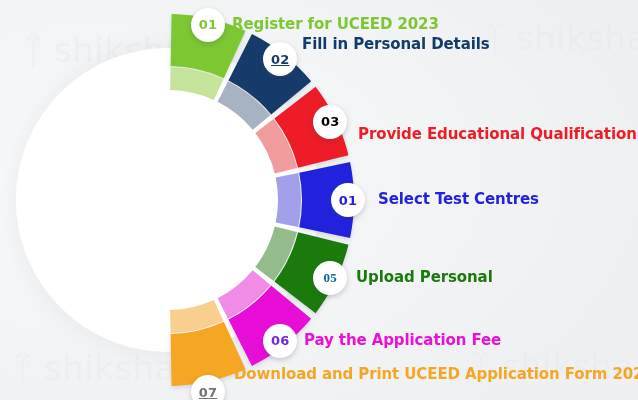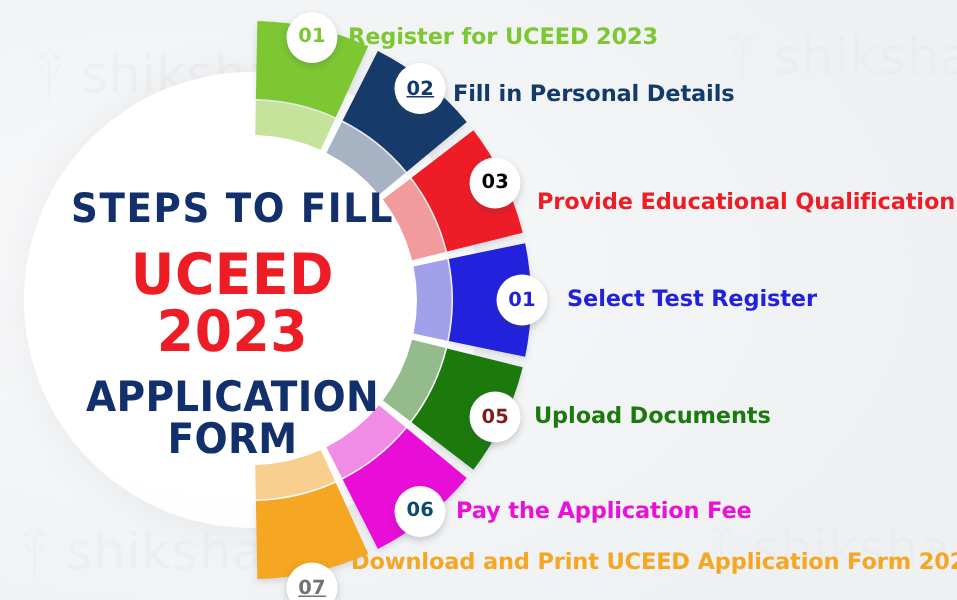--- a/index.html
+++ b/index.html
@@ -224,32 +224,27 @@
         <path d="M 297.0733627924072 232.07907444830101 A 133 133 0 0 1 273.5563557247958 280.9126428075388 L 255.3022490956958 266.92023089345315 A 110 110 0 0 0 274.7524053170285 226.53156533318128 Z" fill="#94bb8b"></path>
         <path d="M 270.37249278237397 284.9050806578899 A 133 133 0 0 1 227.99631031405605 318.6989584987985 L 217.62100853042227 298.1720709388559 A 110 110 0 0 0 252.66897899294088 270.22224716066086 Z" fill="#f08ce6"></path>
         <path d="M 223.39549506056093 320.9145943507043 A 133 133 0 0 1 170.55325983915873 332.97548971217867 L 170.11171866396586 309.9797283333809 A 110 110 0 0 0 213.8158229824188 300.00455171862757 Z" fill="#f8cf8e"></path>
       </g>
   </svg>
 
   <div id="steps-layer">
       <div class="badge" style="left: 191.054px; top: 7.51298px; color: rgb(125, 200, 50);">01</div>
       <div class="step-label" style="color: rgb(125, 200, 50); left: 232px; top: 16.513px;">Register for UCEED 2023</div>
       <div class="badge" style="left: 263.228px; top: 42.2703px; color: rgb(18, 58, 107); text-decoration: underline;">02</div>
-      <div class="step-label" style="color: rgb(18, 58, 107); left: 302px; top: 55px;">Fill in Personal Details</div>
+      <div class="step-label" style="color: rgb(18, 58, 107); left: 302px; top: 37px;">Fill in Personal Details</div>
       <div class="badge" style="left: 313.174px; top: 104.901px; color: #000000;">03</div>
       <div class="step-label" style="color: rgb(238, 28, 37); left: 358px; top: 127px;">Provide Educational Qualification</div>
       <div class="badge" style="left: 331px; top: 183px; color: rgb(34, 34, 221);">01</div>
-      <div class="step-label" style="color: rgb(34, 34, 221); left: 378px; top: 192px;">Select Test Register</div>
-      <div class="badge" style="left: 313.174px; top: 261.099px; color: #7f1d1d;">05</div>
-      <div class="step-label" style="color: rgb(27, 122, 14); left: 356px; top: 270.099px;">Upload Documents</div>
-      <div class="badge" style="left: 263.228px; top: 323.73px; color: #0c4a6e; text-align: right;">06</div>
+      <div class="step-label" style="color: rgb(34, 34, 221); left: 378px; top: 192px;">Select Test Centres</div>
+      <div class="badge" style="left: 313.174px; top: 261.099px; color: #0369a1; font-family: Liberation Serif, serif;">05</div>
+      <div class="step-label" style="color: rgb(27, 122, 14); left: 356px; top: 270.099px;">Upload Personal</div>
+      <div class="badge" style="left: 263.228px; top: 323.73px; color: #6d28d9; text-align: right;">06</div>
       <div class="step-label" style="color: rgb(233, 16, 216); left: 304px; top: 332.73px;">Pay the Application Fee</div>
       <div class="badge" style="left: 191.054px; top: 375px; color: #737373; text-decoration: underline;">07</div>
       <div class="step-label" style="color: rgb(245, 166, 35); left: 234px; top: 367.487px;">Download and Print UCEED Application Form 2023</div>
     </div>
 
-  <div id="headline">
-    <span class="l1">STEPS TO FILL</span>
-    <span class="l2">UCEED 2023</span>
-    <span class="l3">APPLICATION FORM</span>
-  </div>
 
 </div>
 
 </body></html>

